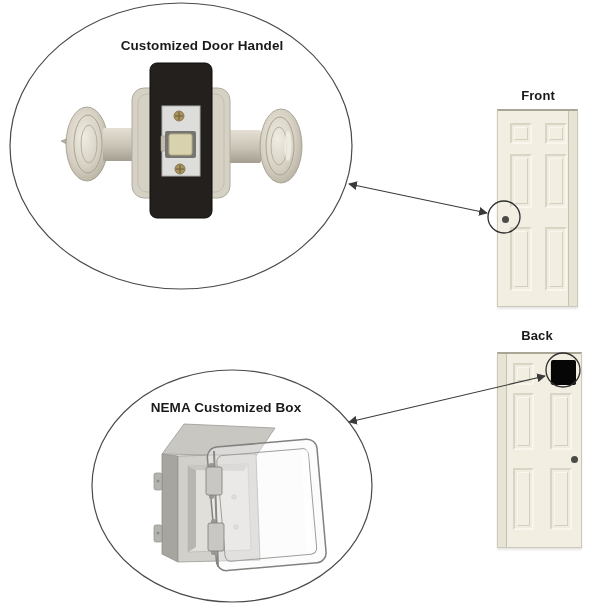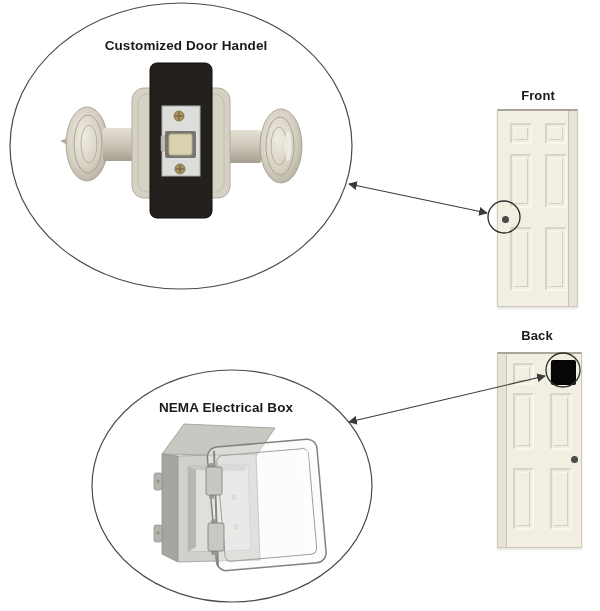--- a/index.html
+++ b/index.html
@@ -161,18 +161,18 @@
       </marker>
     </defs>
     <ellipse cx="181" cy="146" rx="171" ry="143" fill="none" stroke="#4a4a4a" stroke-width="1.2"></ellipse>
     <ellipse cx="232" cy="486" rx="140" ry="116" fill="none" stroke="#4a4a4a" stroke-width="1.2"></ellipse>
     <circle cx="504" cy="217" r="16" fill="none" stroke="#2f2f2f" stroke-width="1.3"></circle>
     <circle cx="563" cy="370" r="17" fill="none" stroke="#2f2f2f" stroke-width="1.3"></circle>
     <line x1="349" y1="184" x2="487" y2="213" stroke="#3a3a3a" stroke-width="1.1" marker-start="url(#arr)" marker-end="url(#arr)"></line>
     <line x1="349" y1="422" x2="545" y2="376" stroke="#3a3a3a" stroke-width="1.1" marker-start="url(#arr)" marker-end="url(#arr)"></line>
   </svg>
 
-  <div class="label" style="left:66px;top:38px;width:240px;font-size:13.5px;">Customized Door Handel</div>
-  <div class="label" style="left:106px;top:400px;width:240px;font-size:13.5px;">NEMA Electrical Box</div>
+  <div class="label" style="left:82px;top:38px;width:240px;font-size:13.5px;">Customized Door Handel</div>
+  <div class="label" style="left:106px;top:400px;width:240px;font-size:13.5px;">NEMA Customized Box</div>
   <div class="label" style="left:487px;top:328px;width:100px;">Back</div>
   <div class="label" style="left:488px;top:88px;width:100px;">Front</div>
 
 </div>
 
 </body></html>

